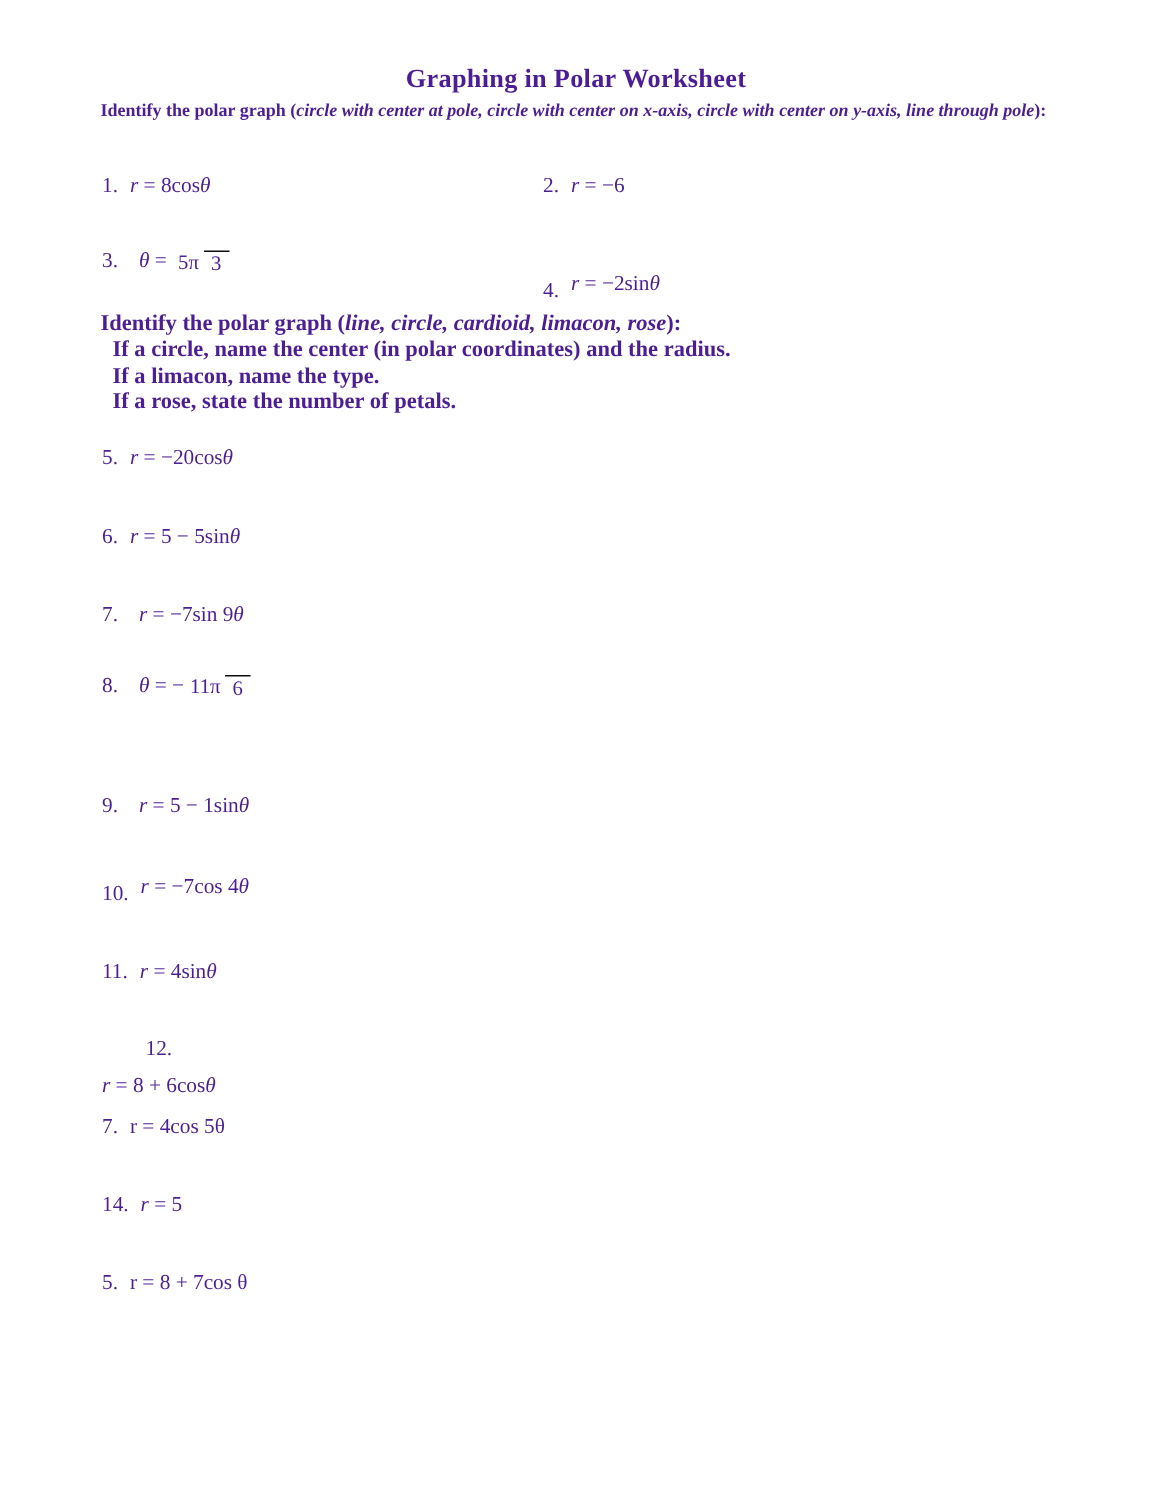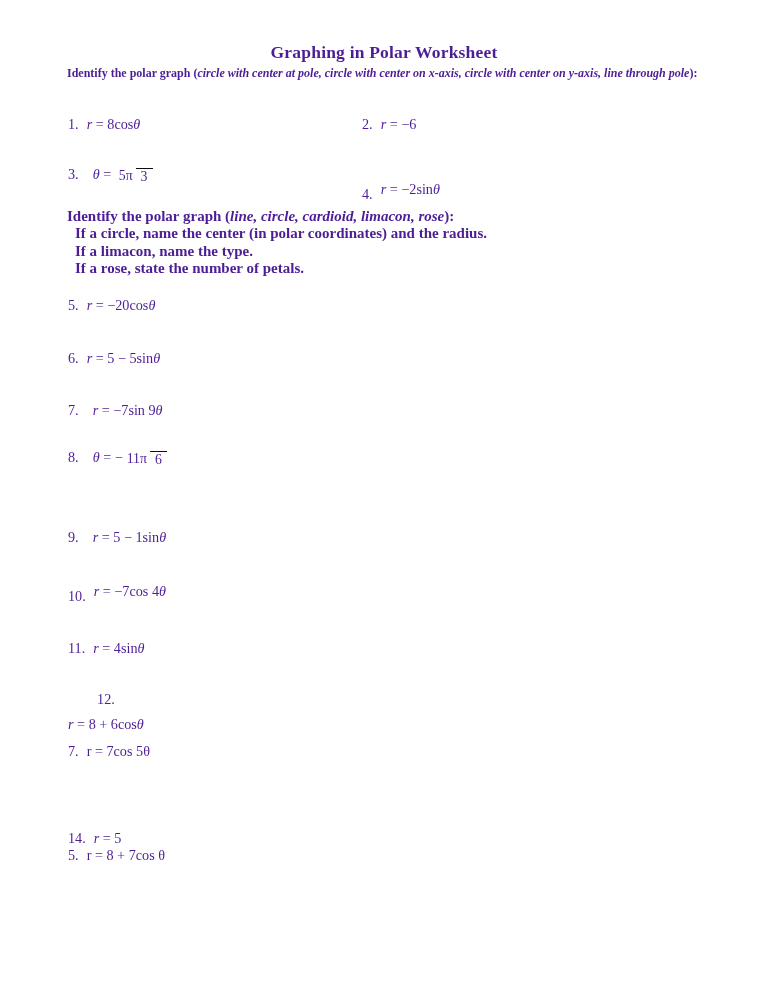--- a/index.html
+++ b/index.html
@@ -139,24 +139,24 @@
     <span class="pmath"><span class="it">r</span><span> = 4</span><span>sin</span><span class="it">θ</span></span>
   </div>
 
   <div class="prob" style="left:68px; top:691px;flex-direction:column;">
     <span class="pnum">12.</span>
     <span class="pmath"><span class="it">r</span><span> = 8 + 6</span><span>cos</span><span class="it">θ</span></span>
   </div>
 
   <div class="prob" style="left:68px; top:743px;">
     <span class="pnum">7.</span>
-    <span class="pmath"><span>r = 7</span><span>cos</span><span> 5θ</span></span>
+    <span class="pmath"><span>r = 4</span><span>cos</span><span> 5θ</span></span>
   </div>
 
-  <div class="prob" style="left:68px; top:795px;margin-top:35px;">
+  <div class="prob" style="left:68px; top:795px;">
     <span class="pnum">14.</span>
     <span class="pmath"><span class="it">r</span><span> = 5</span></span>
   </div>
 
   <div class="prob" style="left:68px; top:847px;">
     <span class="pnum">5.</span>
     <span class="pmath"><span>r = 8 + 7</span><span>cos</span><span> θ</span></span>
   </div>
 
 </div>

